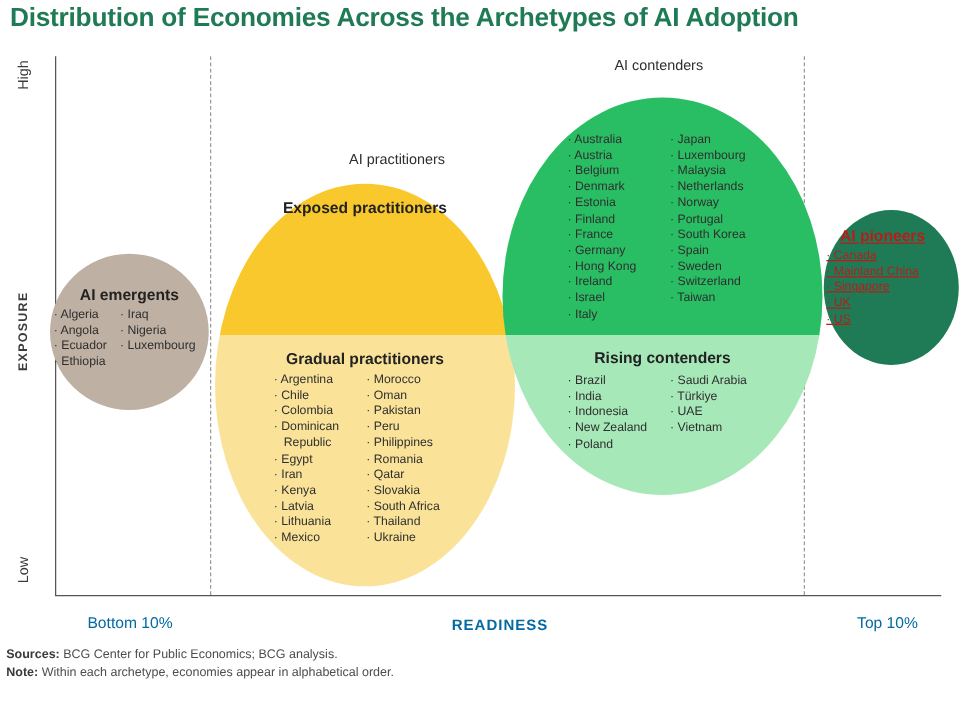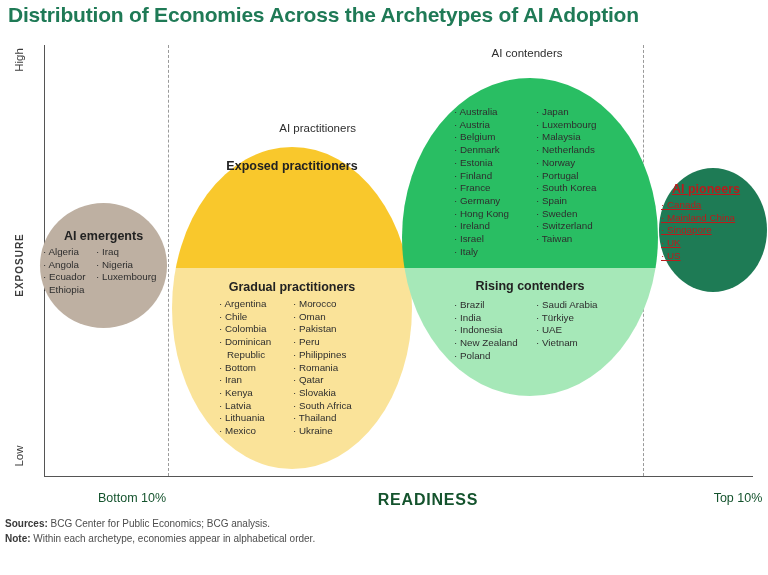--- a/index.html
+++ b/index.html
@@ -8,22 +8,22 @@
   .abs{position:absolute;}
   .title{left:8px;top:3px;font-size:21px;font-weight:600;letter-spacing:-0.2px;color:var(--accent_green);white-space:nowrap;}
   
   .y-axis{left:44px;top:45px;width:1px;height:431px;background:var(--axis_dark);z-index:1;}
   .x-axis{left:44px;top:476px;width:709px;height:1px;background:var(--axis_dark);z-index:1;}
   .dash{top:45px;width:0;height:431px;border-left:1px dashed var(--dash_gray);z-index:1;}
   .dash-left{left:168px;}
   .dash-right{left:643px;}
   .vlabel{transform:translate(-50%,-50%) rotate(-90deg);white-space:nowrap;font-size:11.5px;color:#3c3c3c;z-index:1;}
   .vlabel.strong{font-weight:700;font-size:10px;letter-spacing:1px;color:#3c3c3c;}
-  .hlabel{transform:translate(-50%,-50%);white-space:nowrap;font-size:12.5px;color:#14532d;z-index:1;margin-left:28px;}
-  .hlabel.strong{font-weight:700;font-size:16px;letter-spacing:0.8px;}
+  .hlabel{transform:translate(-50%,-50%);white-space:nowrap;font-size:12.5px;color:#0369a1;z-index:1;}
+  .hlabel.strong{font-weight:700;font-size:12px;letter-spacing:0.8px;}
   
   .ellipse{position:absolute;border-radius:50%;}
   .tan-circle{left:40px;top:203px;width:127px;height:125px;background:var(--tan);z-index:2;}
   .yellow-ellipse{left:172px;top:147px;width:240px;height:322px;z-index:2;
     background:linear-gradient(to bottom,var(--yellow_dark) 0 121px,var(--yellow_light) 121px 100%);}
   .green-ellipse{left:402px;top:78px;width:256px;height:318px;z-index:3;
     background:linear-gradient(to bottom,var(--green_dark) 0 190px,var(--green_light) 190px 100%);}
   .pioneer-circle{left:659px;top:168px;width:108px;height:124px;background:var(--pioneer_green);z-index:2;}
   
   .txt{z-index:5;color:var(--text_dark);}
@@ -82,21 +82,21 @@
 
   <div class="abs txt group-heading" style="left:212px;top:159px;width:160px;">Exposed practitioners</div>
 
   <div class="abs txt group-heading" style="left:212px;top:280px;width:160px;">Gradual practitioners</div>
   <div class="abs txt econ-list" style="left:219px;top:298px;">
     <div class="col-1" style="width:74px;">
         <div class="econ">· Argentina</div>
         <div class="econ">· Chile</div>
         <div class="econ">· Colombia</div>
         <div class="econ">· Dominican Republic</div>
-        <div class="econ">· Bottom</div>
+        <div class="econ">· Egypt</div>
         <div class="econ">· Iran</div>
         <div class="econ">· Kenya</div>
         <div class="econ">· Latvia</div>
         <div class="econ">· Lithuania</div>
         <div class="econ">· Mexico</div>
       </div>
     <div style="width:92px;">
         <div class="econ">· Morocco</div>
         <div class="econ">· Oman</div>
         <div class="econ">· Pakistan</div>

